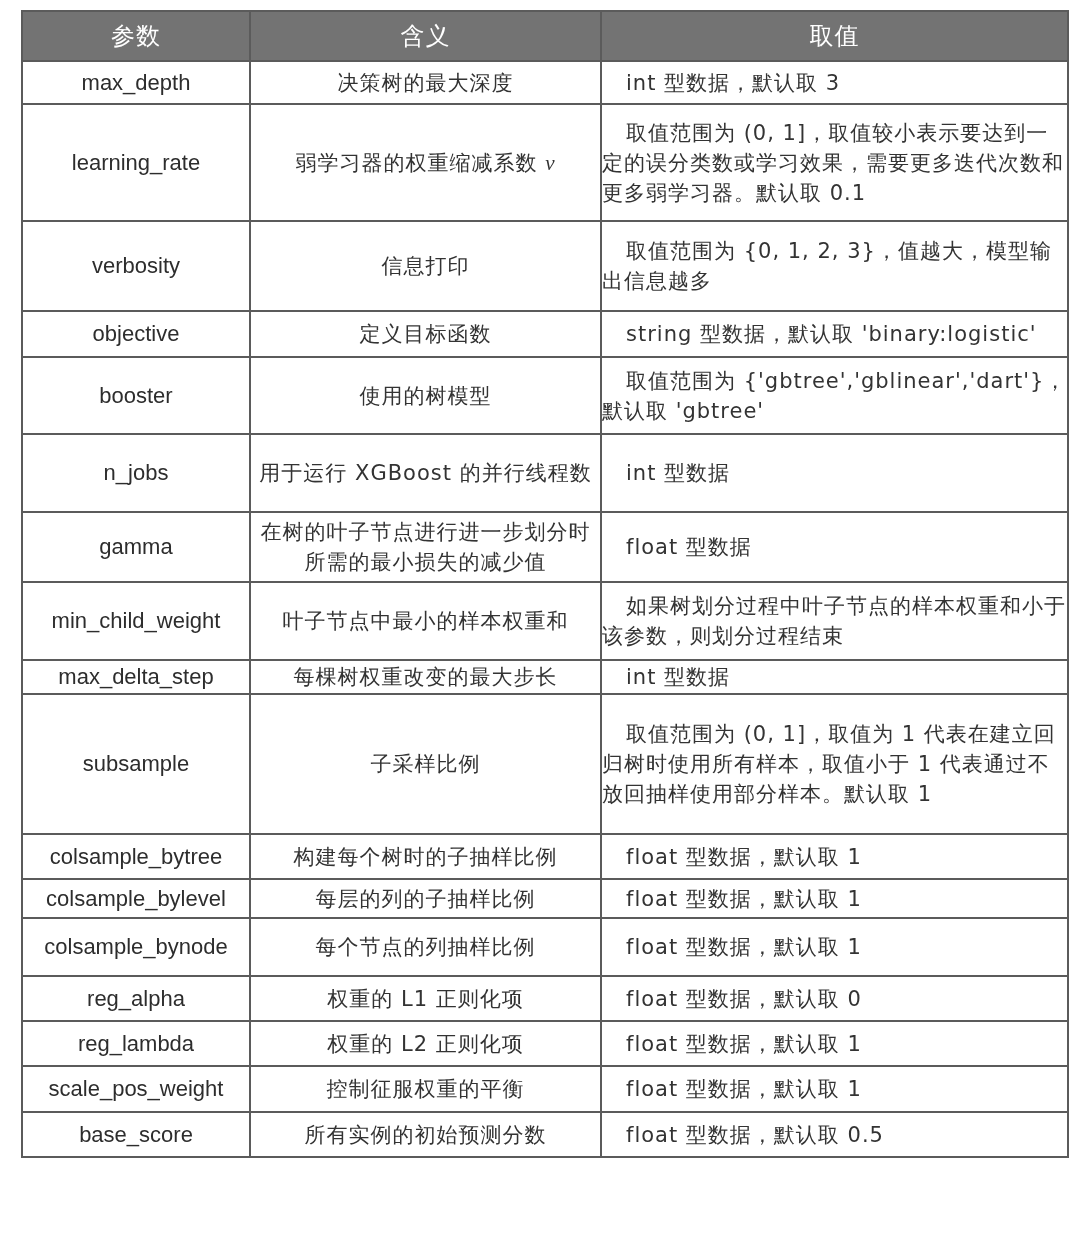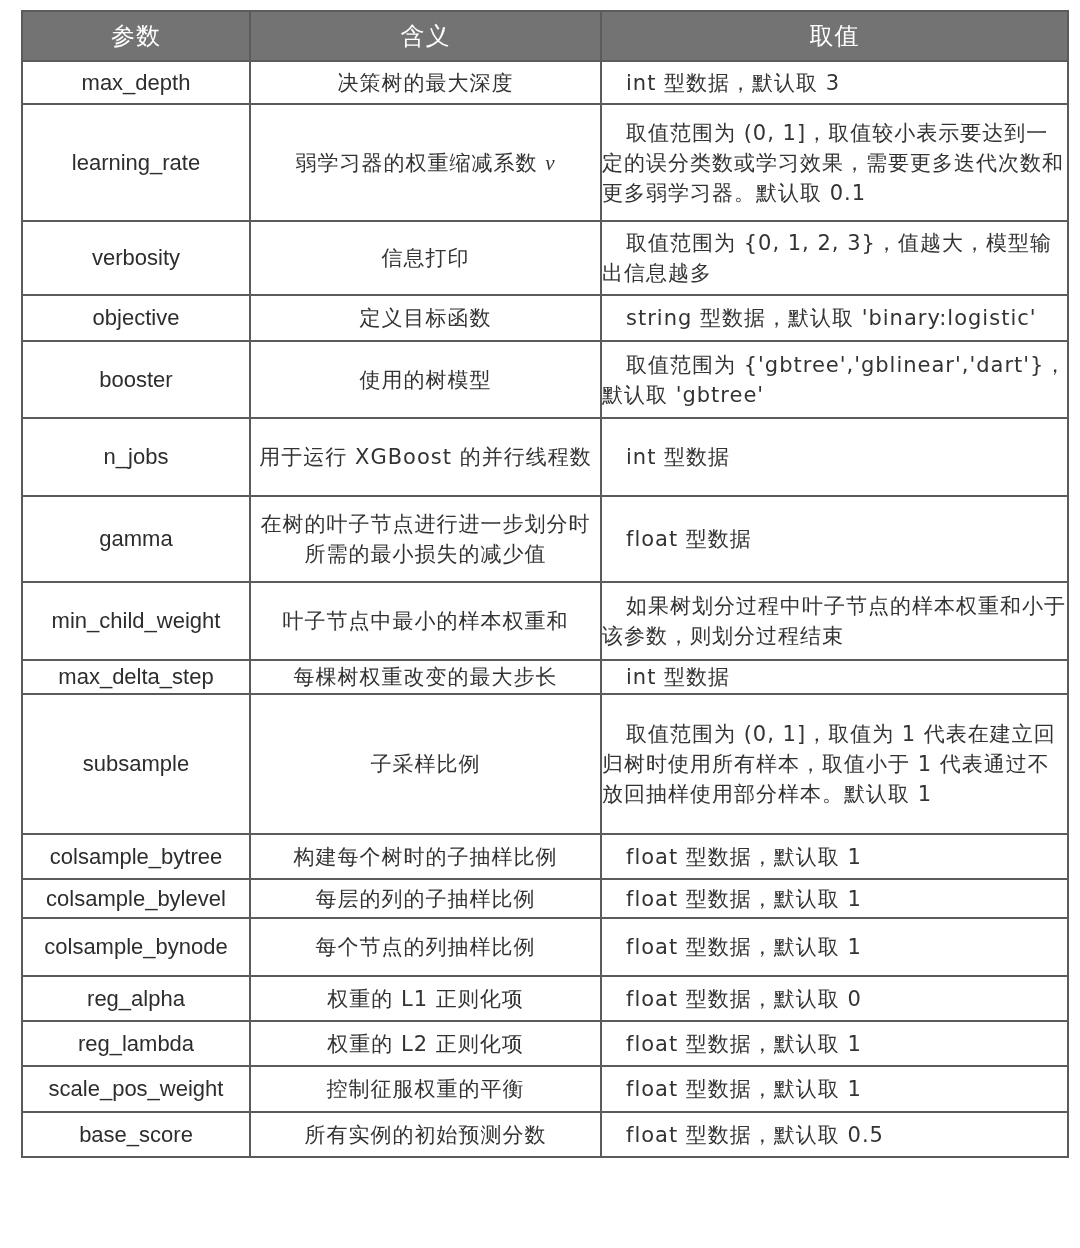--- a/index.html
+++ b/index.html
@@ -49,21 +49,21 @@
           <span class="txt">int 型数据，默认取 3</span>
         </td>
   </tr>
       <tr style="height: 117px;">
     <td class="name">learning_rate</td>
     <td class="meaning">弱学习器的权重缩减系数 <span class="it">v</span></td>
     <td class="value">
           <span class="txt">取值范围为 (0, 1]，取值较小表示要达到一定的误分类数或学习效果，需要更多迭代次数和更多弱学习器。默认取 0.1</span>
         </td>
   </tr>
-      <tr style="height: 74px;">
+      <tr style="height: 90px;">
     <td class="name">verbosity</td>
     <td class="meaning">信息打印</td>
     <td class="value">
           <span class="txt">取值范围为 {0, 1, 2, 3}，值越大，模型输出信息越多</span>
         </td>
   </tr>
       <tr style="height: 46px;">
     <td class="name">objective</td>
     <td class="meaning">定义目标函数</td>
     <td class="value">
@@ -77,21 +77,21 @@
           <span class="txt">取值范围为 {'gbtree','gblinear','dart'}，默认取 'gbtree'</span>
         </td>
   </tr>
       <tr style="height: 78px;">
     <td class="name">n_jobs</td>
     <td class="meaning">用于运行 XGBoost 的并行线程数</td>
     <td class="value">
           <span class="txt">int 型数据</span>
         </td>
   </tr>
-      <tr style="height: 86px;">
+      <tr style="height: 70px;">
     <td class="name">gamma</td>
     <td class="meaning">在树的叶子节点进行进一步划分时所需的最小损失的减少值</td>
     <td class="value">
           <span class="txt">float 型数据</span>
         </td>
   </tr>
       <tr style="height: 78px;">
     <td class="name">min_child_weight</td>
     <td class="meaning">叶子节点中最小的样本权重和</td>
     <td class="value">

